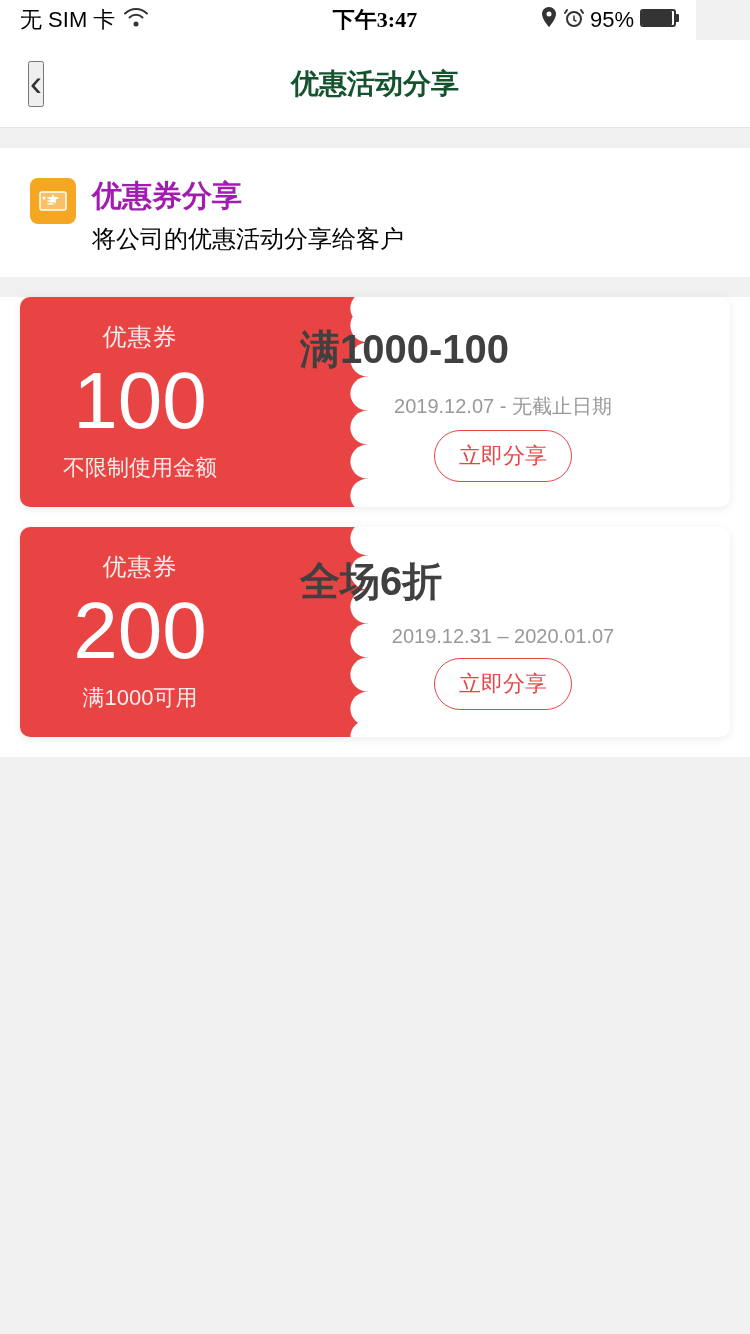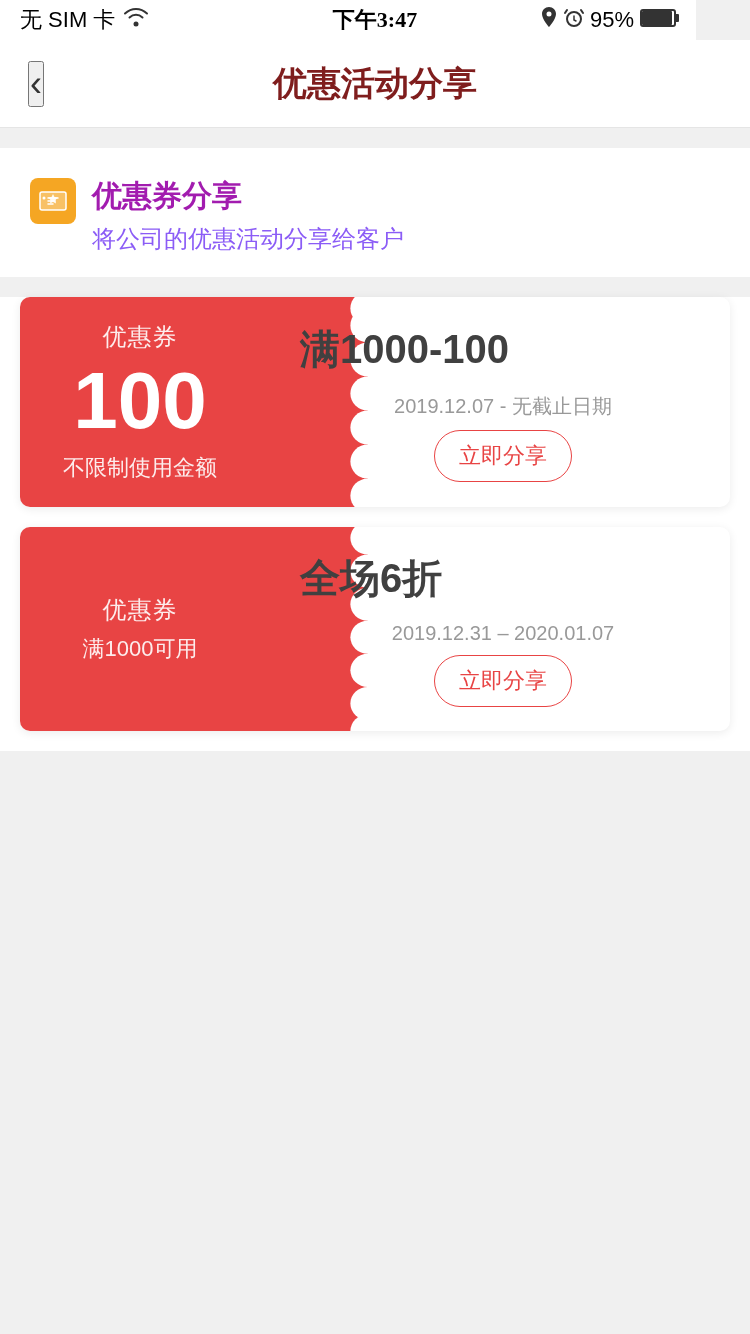--- a/index.html
+++ b/index.html
@@ -84,23 +84,23 @@
     }
     .nav-back {
       position: absolute;
       left: 28px;
       font-size: 36px;
       color: #333;
       cursor: pointer;
       font-weight: 300;
     }
     .nav-title {
-      font-size: 34px;
+      font-size: 28px;
       font-weight: 600;
-      color: #7f1d1d;
+      color: #14532d;
     }
 
     
     .section-gap {
       height: 20px;
       background: #f0f0f0;
     }
 
     
     .section-header {
@@ -126,21 +126,21 @@
       height: 30px;
     }
     .section-text h2 {
       font-size: 30px;
       font-weight: 600;
       color: #a21caf;
       margin-bottom: 6px;
     }
     .section-text p {
       font-size: 24px;
-      color: #8b5cf6;
+      color: #000000;
     }
 
     
     .coupon-list {
       background: #fff;
       padding: 0 20px 20px 20px;
     }
 
     .coupon-left-wrap {
       width: 240px;
@@ -155,21 +155,21 @@
     }
 
     .coupon-label {
       font-size: 24px;
       color: rgba(255,255,255,0.9);
       margin-bottom: 8px;
       letter-spacing: 1px;
     }
     .coupon-amount {
       font-size: 80px;
-      font-weight: 700;
+      font-weight: 400;
       color: #fff;
       line-height: 1;
       margin-bottom: 12px;
     }
     .coupon-condition {
       font-size: 22px;
       color: rgba(255,255,255,0.9);
       white-space: nowrap;
     }
 
@@ -323,20 +323,21 @@
       <circle cx="240" cy="8" r="12" fill="white"></circle>
       <circle cx="240" cy="32" r="12" fill="white"></circle>
       <circle cx="240" cy="56" r="12" fill="white"></circle>
       <circle cx="240" cy="80" r="12" fill="white"></circle>
       <circle cx="240" cy="104" r="12" fill="white"></circle>
       <circle cx="240" cy="128" r="12" fill="white"></circle>
       <circle cx="240" cy="148" r="12" fill="white"></circle>
     </svg>
     <div class="coupon-left-wrap" style="z-index:2;background:transparent;">
       <span class="coupon-label">优惠券</span>
+      <span class="coupon-amount">200</span>
       <span class="coupon-condition">满1000可用</span>
     </div>
     <div class="coupon-right" style="z-index:2;padding-left:40px;">
       <div class="coupon-name">全场6折</div>
       <div class="coupon-meta">
         <span class="coupon-date">2019.12.31 – 2020.01.07</span>
         <button class="share-btn">立即分享</button>
       </div>
     </div>
   </div>

